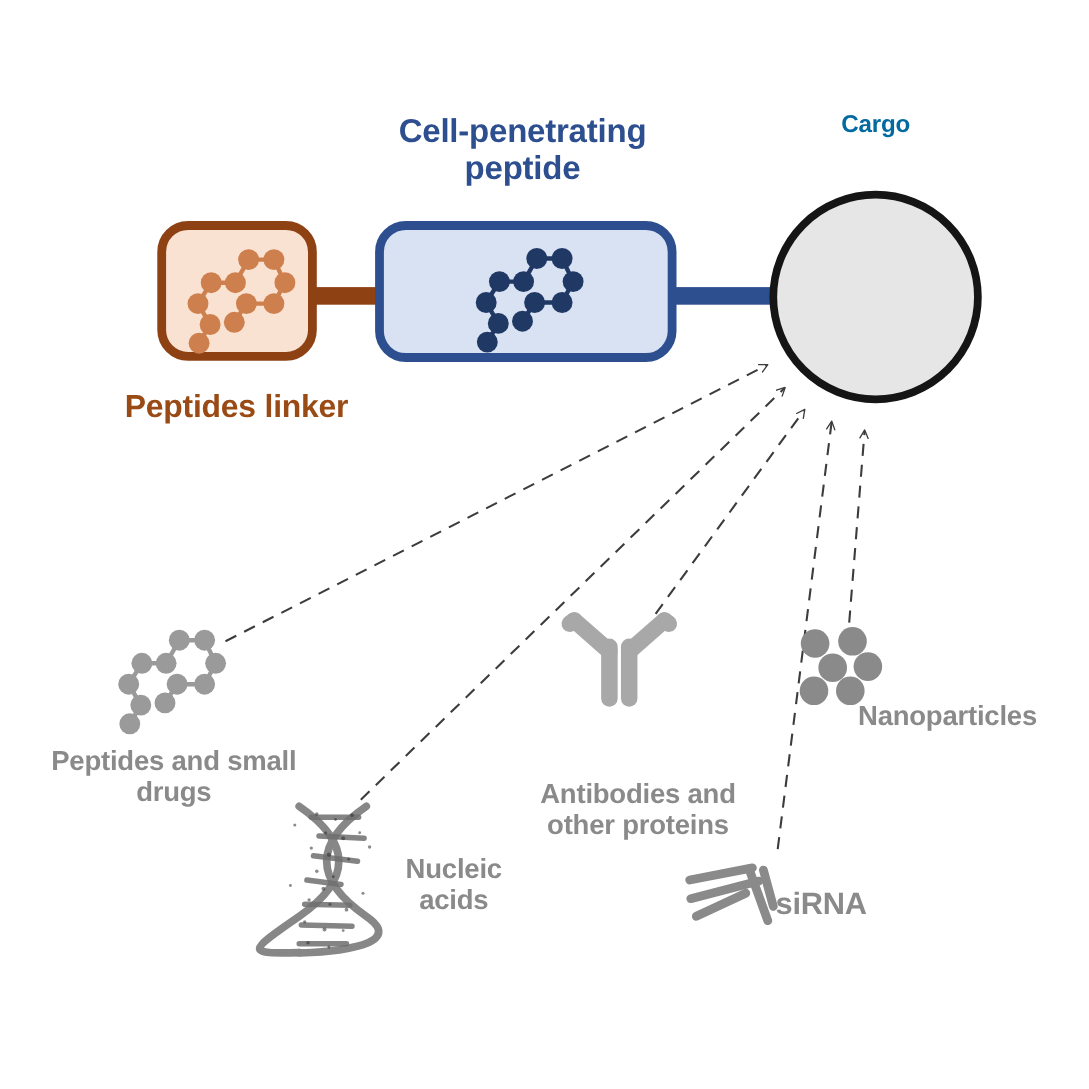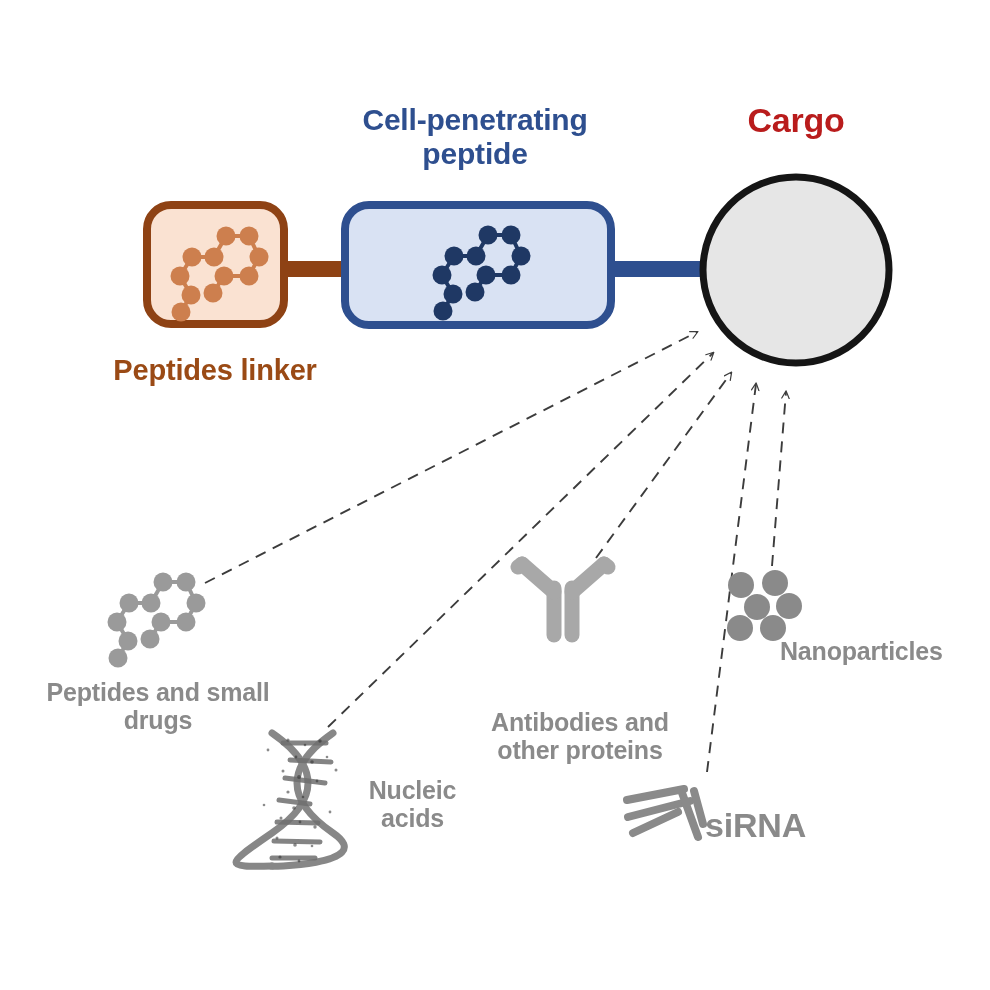--- a/index.html
+++ b/index.html
@@ -38,22 +38,22 @@
     left: 325px;
     top: 103px;
     width: 300px;
     font-size: 30px;
     color: #2e4f8f;
   }
   #label-cargo {
     left: 700px;
     top: 101px;
     width: 192px;
-    font-size: 34px;
-    color: #b91c1c;
+    font-size: 22px;
+    color: #0369a1;
   }
   #label-linker {
     left: 45px;
     top: 354px;
     width: 340px;
     font-size: 29px;
     color: #9a4a15;
   }
   #label-peptides {
     left: 8px;
@@ -82,21 +82,21 @@
     top: 637px;
     width: 210px;
     font-size: 25px;
     color: #8a8a8a;
     text-align: left;
   }
   #label-sirna {
     left: 705px;
     top: 806px;
     width: 120px;
-    font-size: 34px;
+    font-size: 28px;
     color: #8a8a8a;
     text-align: left;
   }
 </style>
 </head>
 <body>
 
 <div id="stage">
 
   <svg id="art" viewBox="0 0 990 990">

